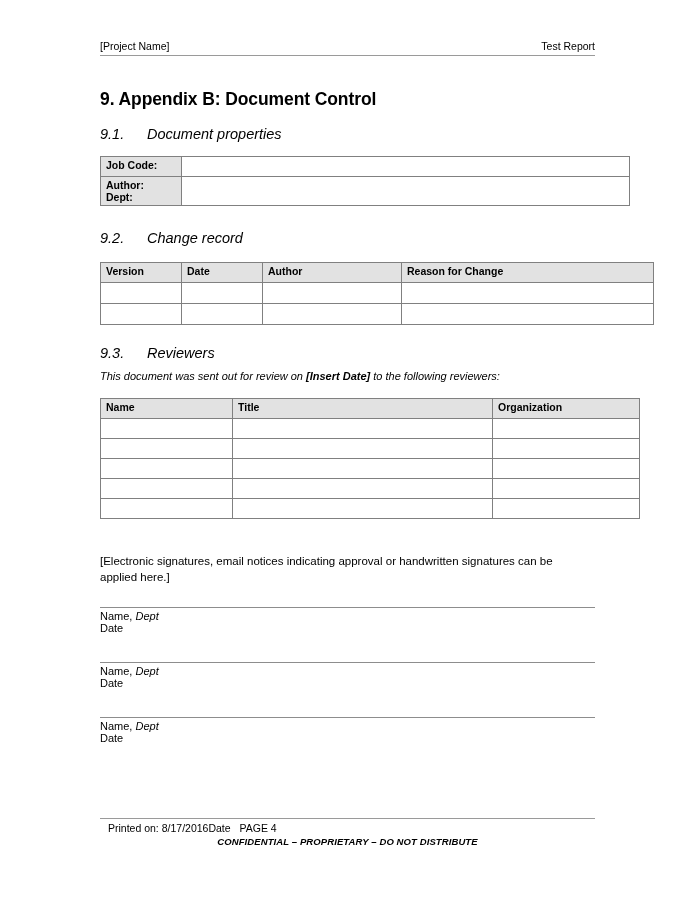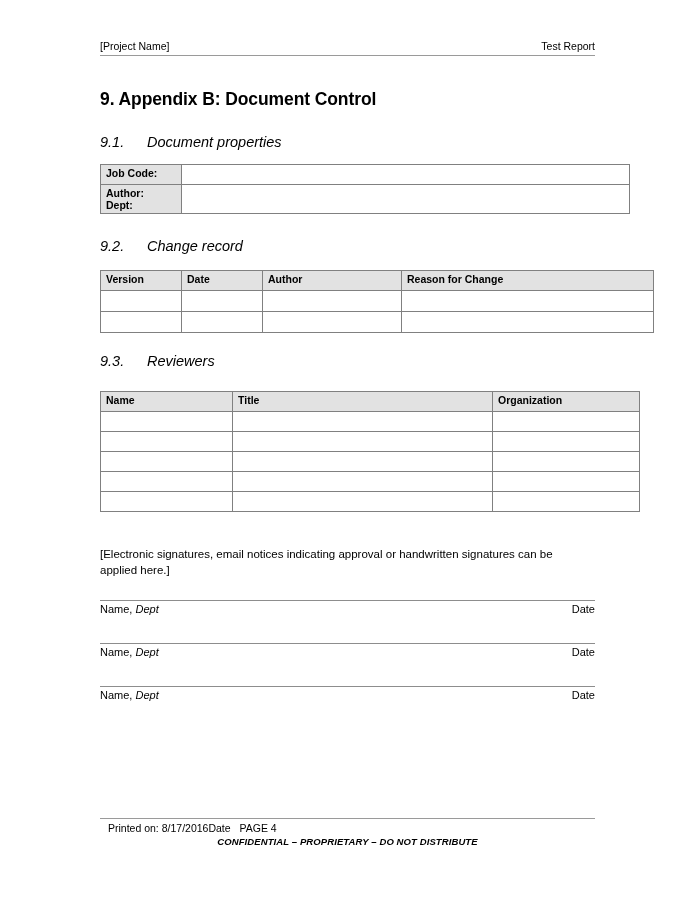--- a/index.html
+++ b/index.html
@@ -43,21 +43,21 @@
   .content {
     position: absolute;
     left: 100px;
     top: 88px;
     width: 505px;
   }
 
   h1.sec-title {
     font-size: 17.5px;
     font-weight: bold;
-    margin: 0 0 8px 0;
+    margin: 0 0 0 0;
     padding: 0;
     letter-spacing: -0.1px;
     line-height: 22px;
   }
 
   h2.subsec {
     font-size: 14.5px;
     font-weight: normal;
     font-style: italic;
     margin: 0;
@@ -138,20 +138,21 @@
 
   
   .sig-block {
     width: 495px;
     border-top: 1.3px solid #8d8d8d;
     padding-top: 2px;
     display: flex;
     justify-content: space-between;
     align-items: baseline;
     font-size: 11px;
+    flex-direction: column;
   }
   .sig-block .sig-name i { font-style: italic; }
   .sig-gap { height: 28px; }
 
   
   .doc-footer {
     position: absolute;
     left: 100px;
     top: 818px;
     width: 495px;
@@ -250,20 +251,21 @@
 
     <div class="spacer-18"></div>
 
     <h2 class="subsec">
       <span class="num">9.3.</span>
       <span class="txt">Reviewers</span>
     </h2>
 
     <div class="spacer-6"></div>
 
+    <p class="note"><span>This document was sent out for review on </span><b>[Insert Date]</b><span> to the following reviewers:</span></p>
 
     <div class="spacer-14"></div>
 
     <table class="doc-table reviewers">
       <thead>
         <tr>
           <th class="c-name">Name</th>
           <th class="c-title">Title</th>
           <th class="c-org">Organization</th>
         </tr>

